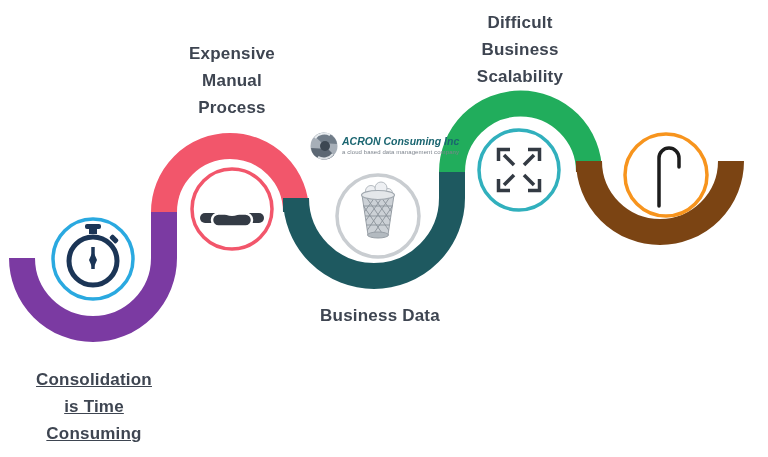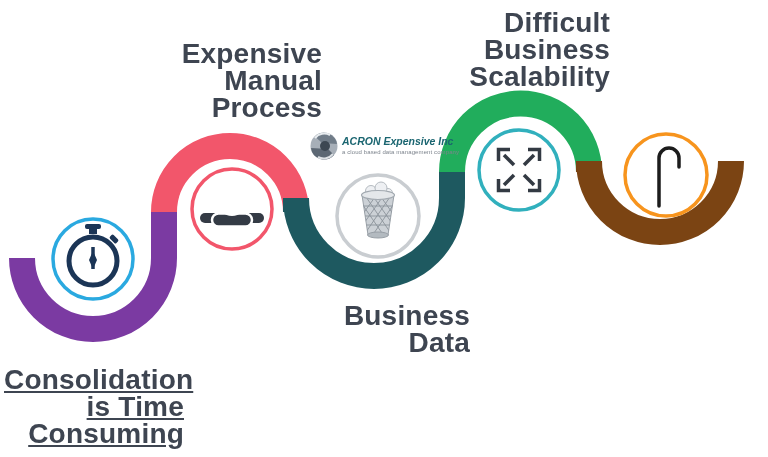--- a/index.html
+++ b/index.html
@@ -7,23 +7,23 @@
     position:relative;
     width:768px;height:457px;
     background:#fff;
     overflow:hidden;
     font-family:"Liberation Sans", sans-serif;
   }
   .diagram-svg{position:absolute;left:0;top:0;}
   .step-label{
     position:absolute;
     width:180px;
-    text-align:right;
+    text-align:center;
     font-weight:bold;
-    font-size:28px;
+    font-size:17px;
     line-height:27px;
     color:#3E4551;
     white-space:pre-line;
     letter-spacing:0.2px;
   }
   .label-1{left:4px;top:366px;text-decoration:underline;}
   .label-2{left:142px;top:40px;}
   .label-3{left:290px;top:302px;}
   .label-4{left:430px;top:9px;}
   .label-5{left:583px;top:267px;}
@@ -145,17 +145,17 @@
 
   <div class="logo">
     <svg class="logo-globe" width="32" height="32" viewBox="-16 -16 32 32">
       <circle r="13.5" fill="#a7afb8"></circle>
       <path d="M -13 2 A 13.2 13.2 0 0 0 10 9 L 4 3 Z" fill="#5d6874"></path>
       <path d="M 13 -2 A 13.2 13.2 0 0 0 -9 -9.5 L -2 -3 Z" fill="#707c88"></path>
       <circle cx="1" cy="0" r="5" fill="#3c4752"></circle>
       <path d="M -9 -8 A 12 12 0 0 1 6 -11" fill="none" stroke="#e8ecef" stroke-width="2"></path>
       <path d="M 9 8 A 12 12 0 0 1 -6 11" fill="none" stroke="#dde1e5" stroke-width="2"></path>
     </svg>
-    <div class="logo-name">ACRON Expensive Inc</div>
+    <div class="logo-name">ACRON Consuming Inc</div>
     <div class="logo-tagline">a cloud based data management company</div>
   </div>
 
 </div>
 
 </body></html>

